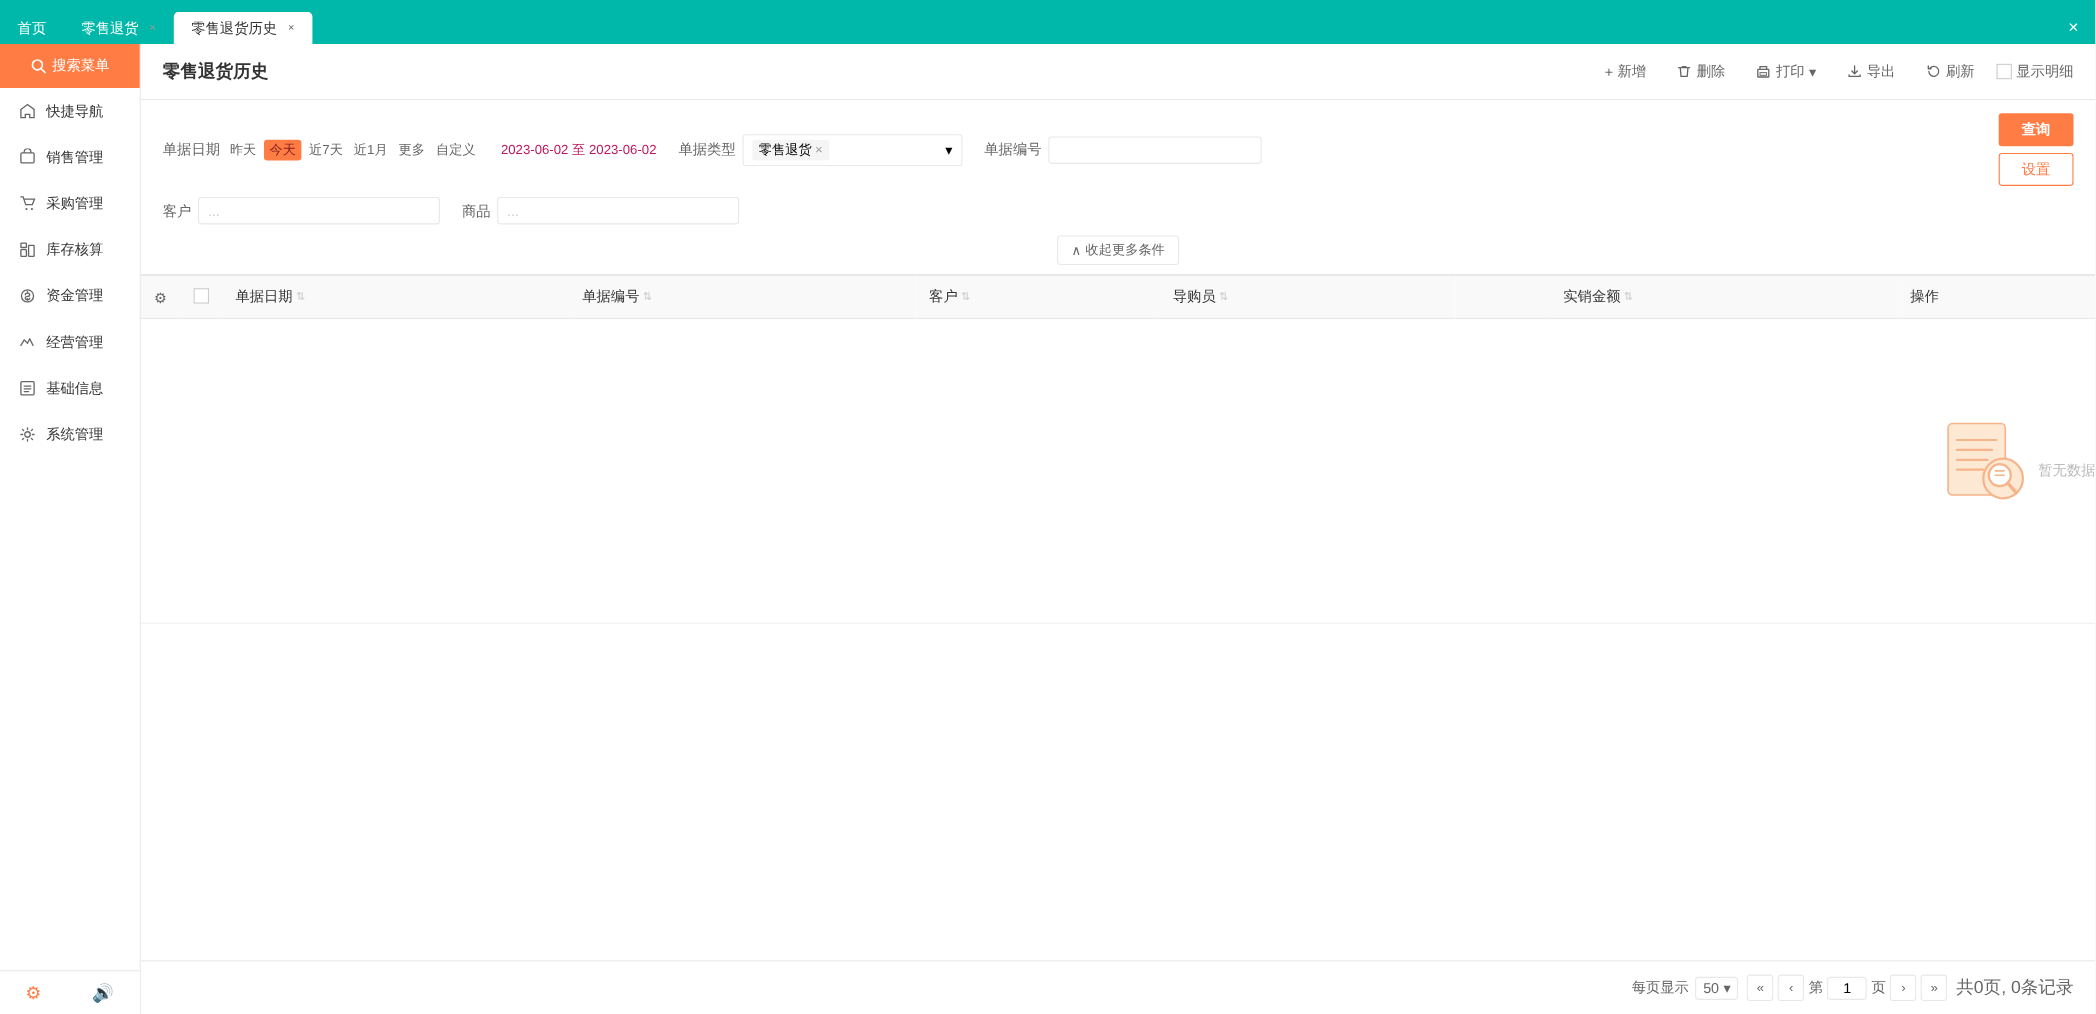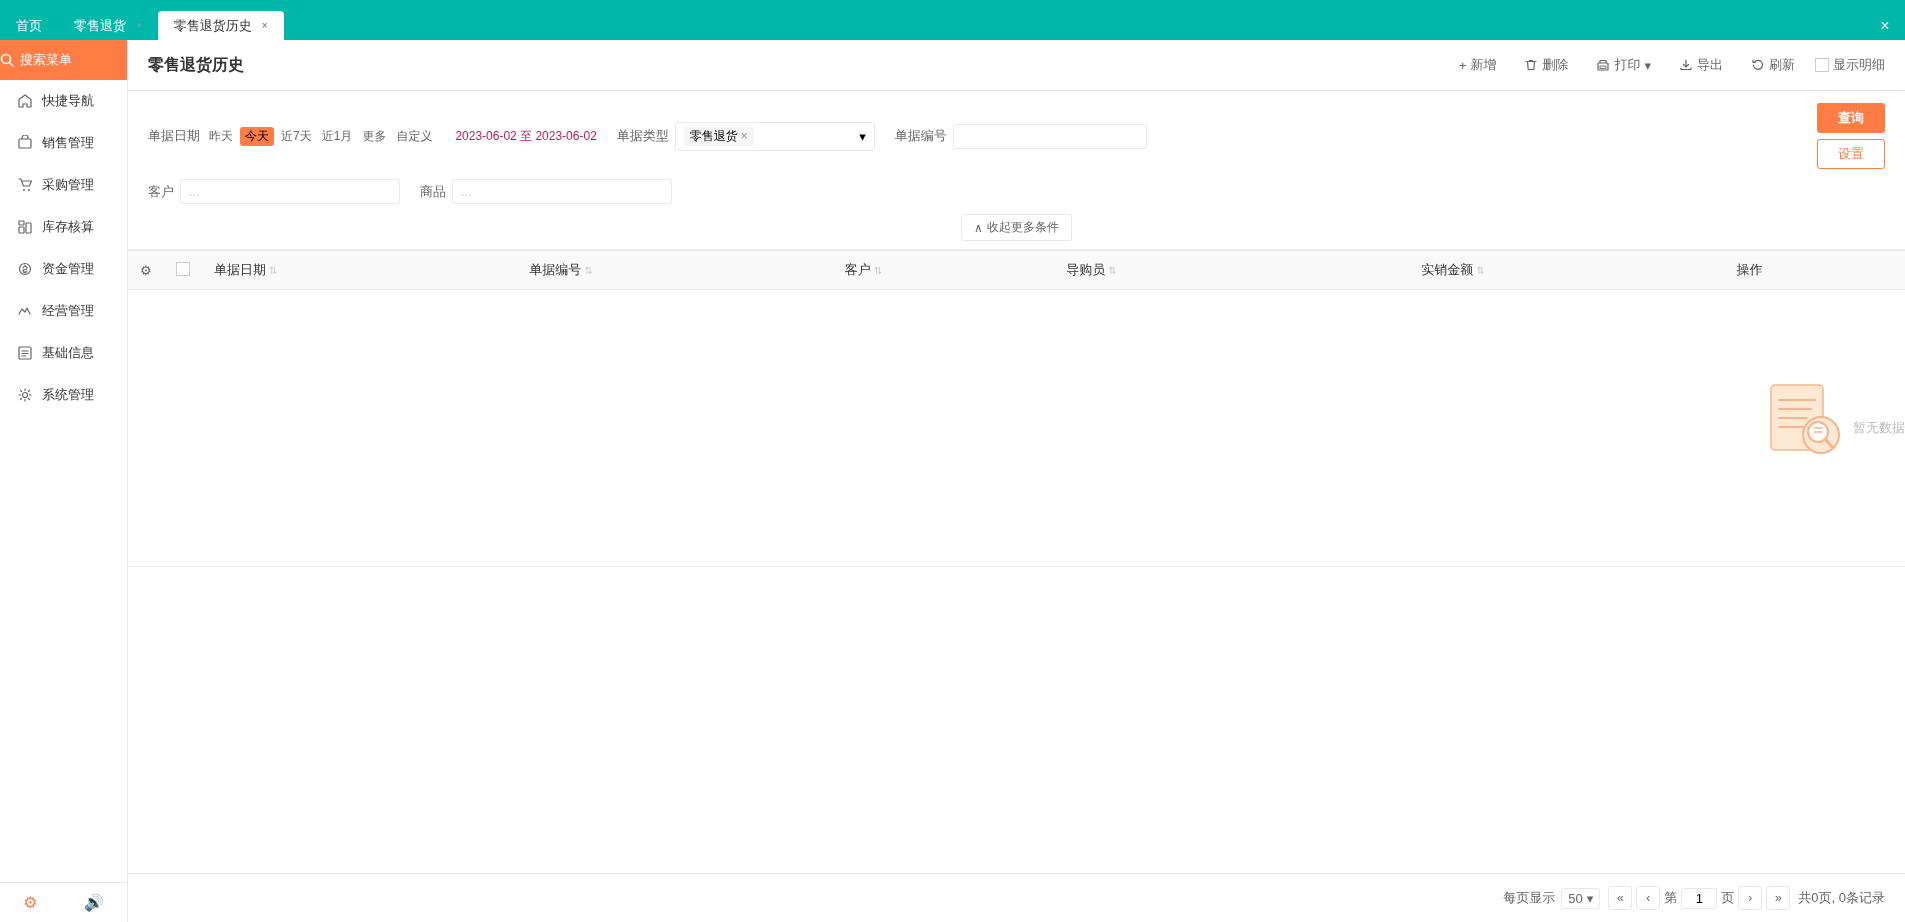--- a/index.html
+++ b/index.html
@@ -13,21 +13,21 @@
     .tab.active { background: #fff; color: #333; border-radius: 4px 4px 0 0; }
     .tab .tab-close { font-size: 10px; color: #999; cursor: pointer; margin-left: 4px; }
     .tab.active .tab-close { color: #666; }
     .top-bar-close { width: 40px; height: 40px; display: flex; align-items: center; justify-content: center; color: #fff; font-size: 16px; cursor: pointer; }
 
     
     .main-layout { display: flex; flex: 1; overflow: hidden; }
 
     
     .sidebar { width: 128px; background: #fff; display: flex; flex-direction: column; border-right: 1px solid #e8e8e8; flex-shrink: 0; }
-    .sidebar-search { background: #ff7d45; height: 40px; display: flex; align-items: center; gap: 6px; color: #fff; font-size: 13px; cursor: pointer; }
+    .sidebar-search { background: #ff7d45; height: 40px; display: flex; align-items: center; justify-content: center; gap: 6px; color: #fff; font-size: 13px; cursor: pointer; }
     .sidebar-nav { flex: 1; overflow-y: auto; }
     .nav-item { display: flex; align-items: center; padding: 12px 16px; gap: 8px; font-size: 13px; color: #333; cursor: pointer; }
     .nav-icon { width: 18px; height: 18px; display: flex; align-items: center; justify-content: center; flex-shrink: 0; }
     .sidebar-bottom { height: 40px; background: #fff; border-top: 1px solid #e8e8e8; display: flex; align-items: center; justify-content: space-around; }
     .sidebar-bottom-btn { cursor: pointer; color: #ff7d45; font-size: 16px; }
 
     
     .content { flex: 1; display: flex; flex-direction: column; overflow: hidden; background: #f5f5f5; }
 
     
@@ -38,21 +38,21 @@
     .show-detail-wrap { display: flex; align-items: center; gap: 4px; font-size: 13px; color: #666; }
     .checkbox-display { width: 14px; height: 14px; border: 1px solid #ccc; background: #fff; display: inline-block; }
 
     
     .filter-area { background: #fff; padding: 12px 20px 8px; border-bottom: 1px solid #e8e8e8; flex-shrink: 0; }
     .filter-row { display: flex; align-items: center; gap: 20px; margin-bottom: 10px; flex-wrap: wrap; }
     .filter-item { display: flex; align-items: center; gap: 6px; min-width: 0; }
     .filter-label { color: #666; font-size: 13px; white-space: nowrap; flex-shrink: 0; }
     .date-shortcuts { display: flex; align-items: center; gap: 4px; font-size: 12px; }
     .date-btn { color: #666; cursor: pointer; padding: 1px 3px; }
-    .date-btn.today { background: #ff7d45; color: #000000; border-radius: 3px; padding: 1px 5px; }
+    .date-btn.today { background: #ff7d45; color: #7f1d1d; border-radius: 3px; padding: 1px 5px; }
     .date-range { color: #be185d; font-size: 12px; }
     .filter-select { border: 1px solid #e8e8e8; border-radius: 3px; padding: 4px 8px; display: flex; align-items: center; gap: 6px; cursor: pointer; min-width: 160px; background: #fff; }
     .filter-select .tag { background: #f5f5f5; padding: 1px 6px; border-radius: 3px; font-size: 12px; display: flex; align-items: center; gap: 3px; }
     .filter-select .tag .remove { color: #999; cursor: pointer; }
     .filter-input { border: 1px solid #e8e8e8; border-radius: 3px; padding: 4px 8px; min-width: 200px; font-size: 13px; color: #333; outline: none; }
     .filter-input::placeholder { color: #ccc; }
     .collapse-row { display: flex; justify-content: center; margin-top: 4px; }
     .collapse-btn { display: flex; align-items: center; gap: 4px; color: #666; font-size: 12px; cursor: pointer; padding: 4px 12px; border: 1px solid #e8e8e8; border-radius: 3px; background: #fff; }
 
     
@@ -72,21 +72,21 @@
     .empty-text { color: #bbb; font-size: 13px; }
 
     
     .pagination { background: #fff; border-top: 1px solid #e8e8e8; padding: 12px 20px; display: flex; align-items: center; justify-content: flex-end; gap: 8px; flex-shrink: 0; font-size: 13px; color: #666; }
     .page-size-wrap { display: flex; align-items: center; gap: 6px; }
     .page-size-select { border: 1px solid #e8e8e8; border-radius: 3px; padding: 2px 6px; font-size: 13px; display: flex; align-items: center; gap: 4px; cursor: pointer; }
     .page-nav { display: flex; align-items: center; gap: 4px; }
     .page-btn { width: 24px; height: 24px; display: flex; align-items: center; justify-content: center; border: 1px solid #e8e8e8; border-radius: 3px; cursor: pointer; font-size: 12px; background: #fff; color: #666; }
     .page-input-wrap { display: flex; align-items: center; gap: 4px; }
     .page-input { border: 1px solid #e8e8e8; border-radius: 3px; width: 36px; padding: 2px 4px; text-align: center; font-size: 13px; }
-    .page-summary { color: #666; font-size: 13px; }
+    .page-summary { color: #666; font-size: 16px; }
 
     
     .search-btns { display: flex; flex-direction: column; gap: 6px; }
     .btn-query { background: #ff7d45; color: #fff; border: none; border-radius: 3px; padding: 6px 12px; cursor: pointer; font-size: 13px; font-weight: bold; }
     .btn-setting { background: #fff; color: #ff7d45; border: 1px solid #ff7d45; border-radius: 3px; padding: 5px 20px; cursor: pointer; font-size: 13px; }
 
     
     svg { display: inline-block; vertical-align: middle; }
   </style>
 </head>

